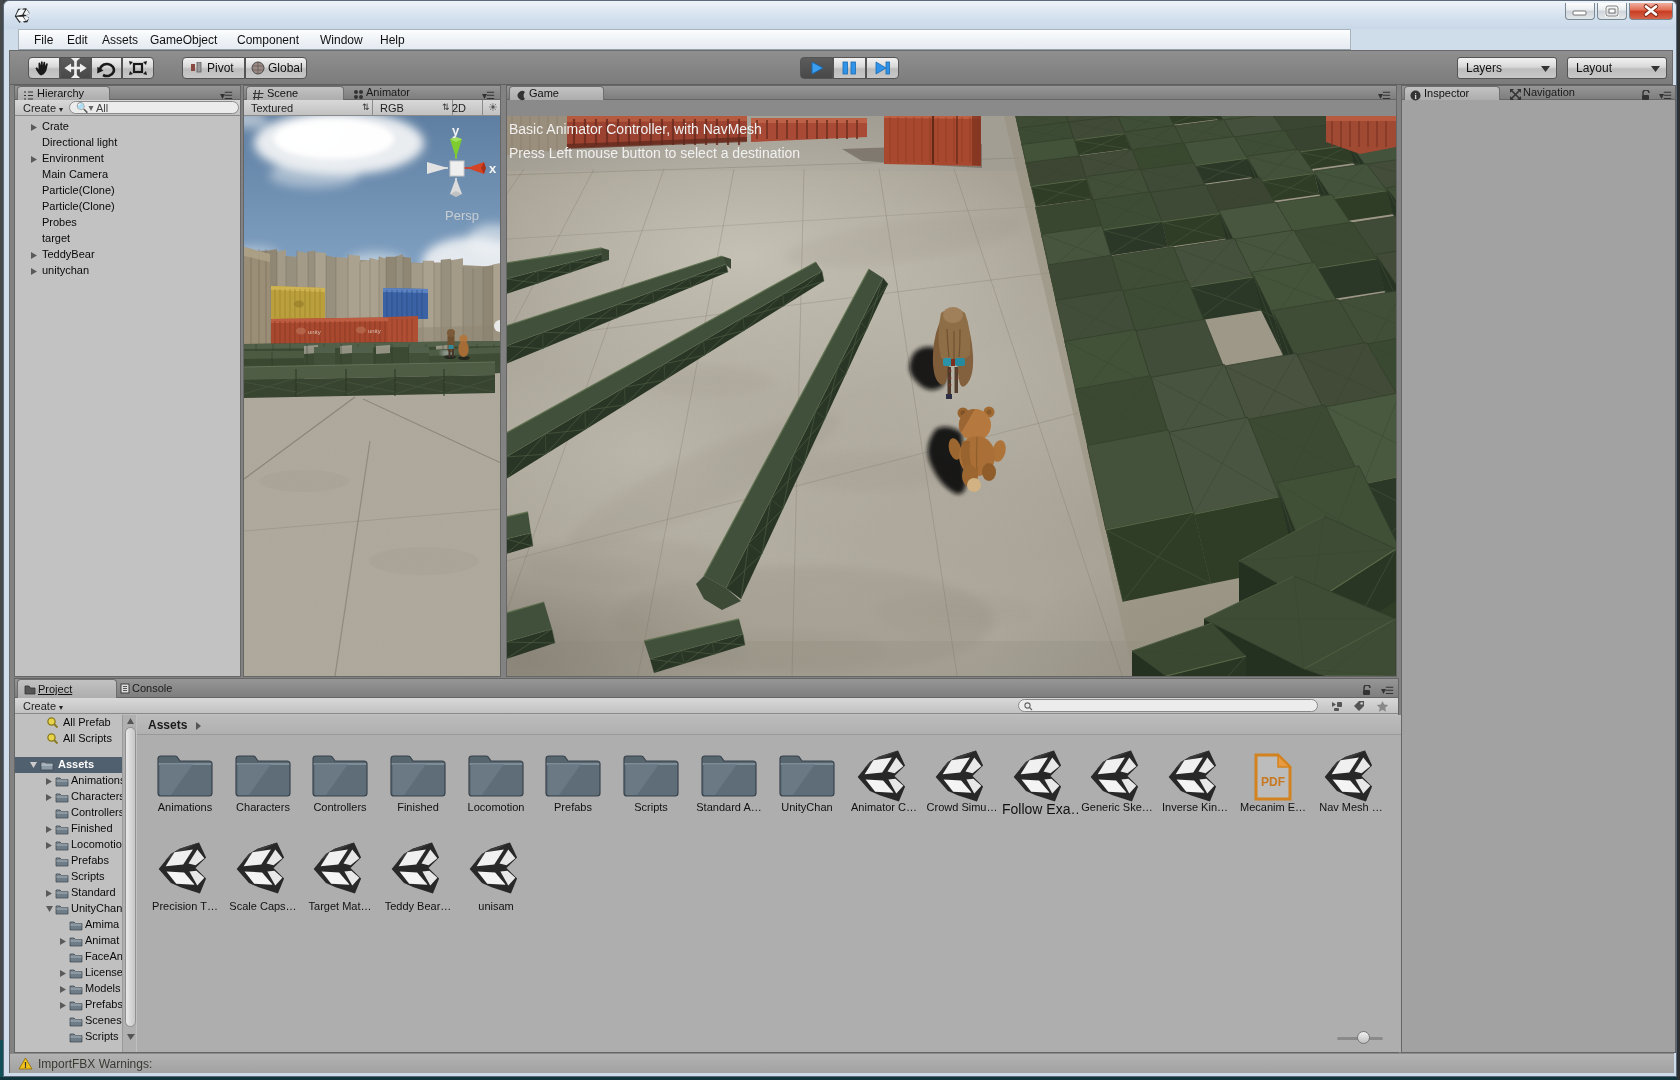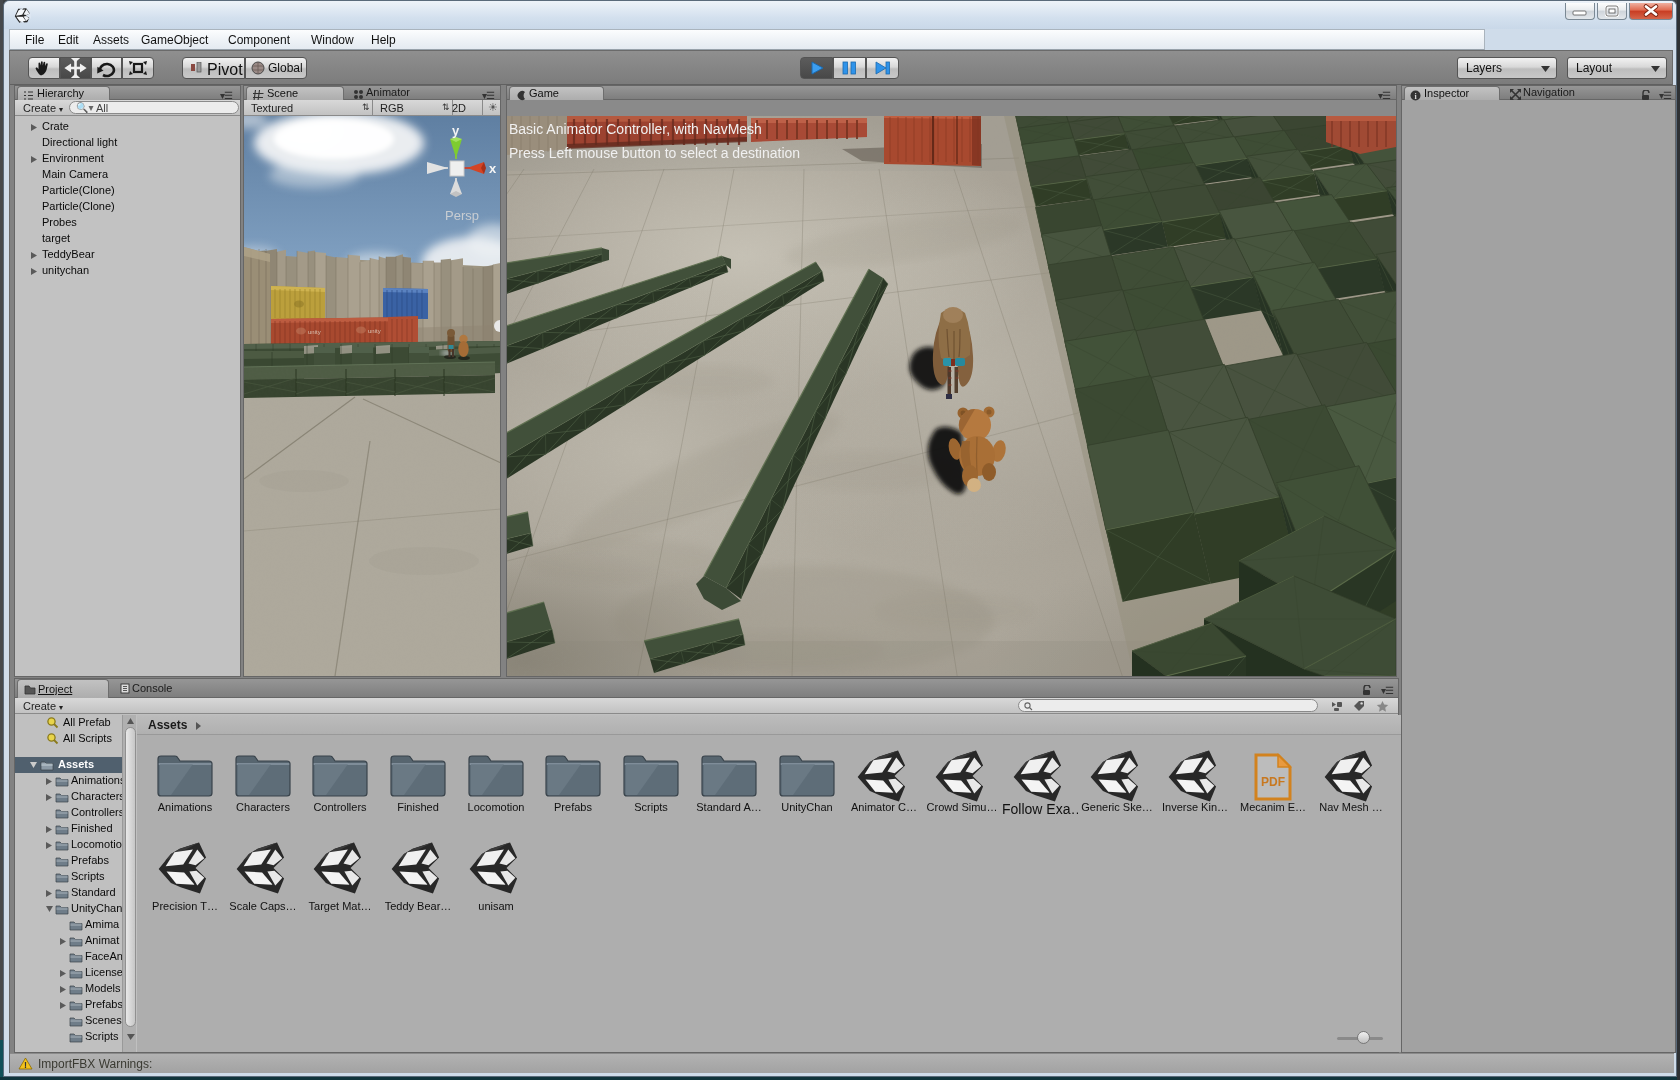--- a/index.html
+++ b/index.html
@@ -15,21 +15,21 @@
   #title-text { position:absolute; left:30px; top:7px; font-size:13px; color:#1c1c1c; }
   
   .winbtn { position:absolute; top:2px; height:17px; border:1px solid #7a8894;
     border-top:none; border-radius:0 0 4px 4px;
     background:linear-gradient(#fdfdfd,#e8ebee 45%,#ced4da 50%,#e3e8ec); }
   #btn-min { left:1561px; width:30px; }
   #btn-max { left:1593px; width:30px; }
   #btn-close { left:1625px; width:44px;
     background:linear-gradient(#f0b0a0,#e06a50 45%,#c83c22 50%,#d4654a); }
   
-  #menubar { position:absolute; left:5px; top:28px; width:1476px; height:21px;
+  #menubar { position:absolute; left:14px; top:28px; width:1333px; height:21px;
     background:linear-gradient(#fcfdfe,#eff3f7 50%,#e4eaf1);
     border:1px solid #aab4bd; border-bottom:1px solid #98a2ab;
     font-size:12px; color:#111;text-align:right; }
   #menubar span { position:absolute; top:3px; }
   
   #client { position:absolute; left:5px; top:49px; width:1664px; height:1023px;
     background:#828282; border:1px solid #6a6a6a; }
   
   #toolbar { position:absolute; left:0; top:0; width:100%; height:34px;
     background:linear-gradient(#8f8f8f,#7c7c7c); border-bottom:1px solid #606060; }
@@ -123,21 +123,21 @@
         </div>
         <div class="tbtn" style="left:112px;width:32px;border-radius:0 4px 4px 0;">
           <svg width="30" height="20" viewBox="0 0 30 20">
             <rect x="11" y="6" width="8" height="8" fill="none" stroke="#1a1a1a" stroke-width="2.2"></rect>
             <g fill="#1a1a1a">
               <path d="M6 3l4 1-3 3zM24 3l-4 1 3 3zM6 17l4-1-3-3zM24 17l-4-1 3-3z"></path>
             </g>
           </svg>
         </div>
 
-        <div class="tbtn" style="left:172px;width:63px;border-radius:4px 0 0 4px;font-size:16px;color:#111;">
+        <div class="tbtn" style="left:172px;width:63px;border-radius:4px 0 0 4px;font-size:12px;color:#111;">
           <svg class="abs" style="left:7px;top:4px" width="13" height="13">
             <rect x="1" y="2" width="4" height="7" fill="#8a4a42"></rect>
             <rect x="7" y="0" width="4" height="10" fill="#9a9a9a" stroke="#555" stroke-width="0.7"></rect>
           </svg>
           <span class="abs" style="left:24px;top:3px">Pivot</span>
         </div>
         <div class="tbtn" style="left:235px;width:62px;border-radius:0 4px 4px 0;font-size:12px;color:#111;">
           <svg class="abs" style="left:5px;top:3px" width="14" height="14">
             <circle cx="7" cy="7" r="6" fill="#9a8a86" stroke="#4a4a4a" stroke-width="1"></circle>
             <path d="M2 5h10M2 9h10M7 1v12" stroke="#6a5a56" stroke-width="0.8" fill="none"></path>
@@ -1408,21 +1408,21 @@
         </div>
         <svg class="abs" style="right:24px;top:4px" width="10" height="11">
           <path d="M2 5v-2a3 3 0 0 1 6 0" fill="none" stroke="#333" stroke-width="1.4"></path>
           <rect x="1" y="5" width="7" height="5" rx="1" fill="#333"></rect>
         </svg>
         <div class="hmenu" style="right:4px;top:4px">▾☰</div>
       </div>
 
       <div class="abs" id="project" style="left:4px;top:627px;width:1385px;height:375px;background:#c0c0c0;border:1px solid #666;">
         <div class="tabbar" style="left:0;top:0;width:100%;height:19px;"></div>
-        <div class="tab" style="left:2px;width:92px;height:19px;text-decoration:underline;">
+        <div class="tab" style="left:2px;width:100px;height:19px;text-decoration:underline;">
           <svg class="abs" style="left:6px;top:4px" width="12" height="11">
             <path d="M1 2h4l1.5 2H11v6H1z" fill="#555" stroke="#333" stroke-width="0.8"></path>
           </svg>
           <span style="margin-left:20px;line-height:19px">Project</span>
         </div>
         <div class="tab inactive" style="left:100px;width:90px;height:19px;color:#1a1a1a;">
           <svg class="abs" style="left:5px;top:4px" width="10" height="11">
             <rect x="1" y="1" width="8" height="9" fill="#ddd" stroke="#333" stroke-width="0.9"></rect>
             <path d="M3 3.5h4M3 5.5h4M3 7.5h4" stroke="#333" stroke-width="0.8"></path>
           </svg>

